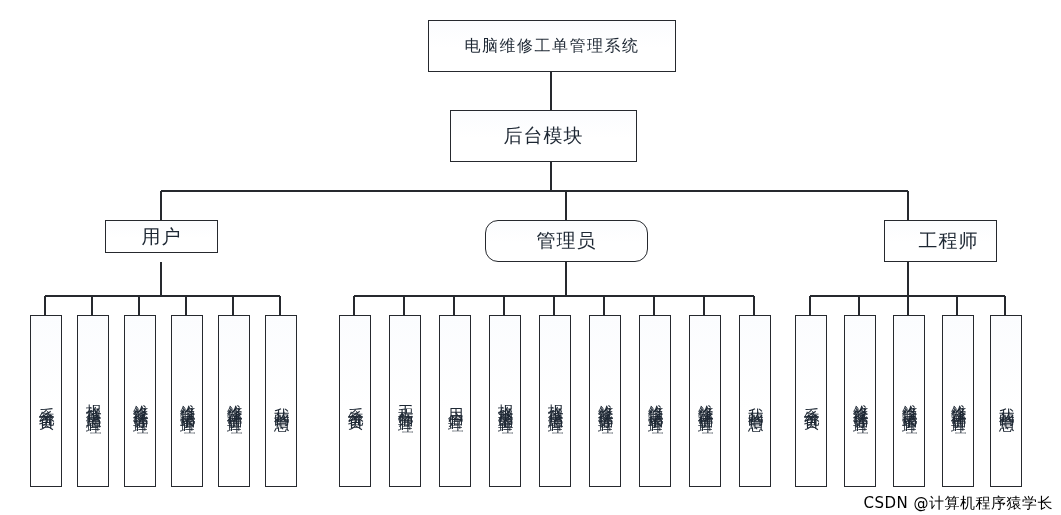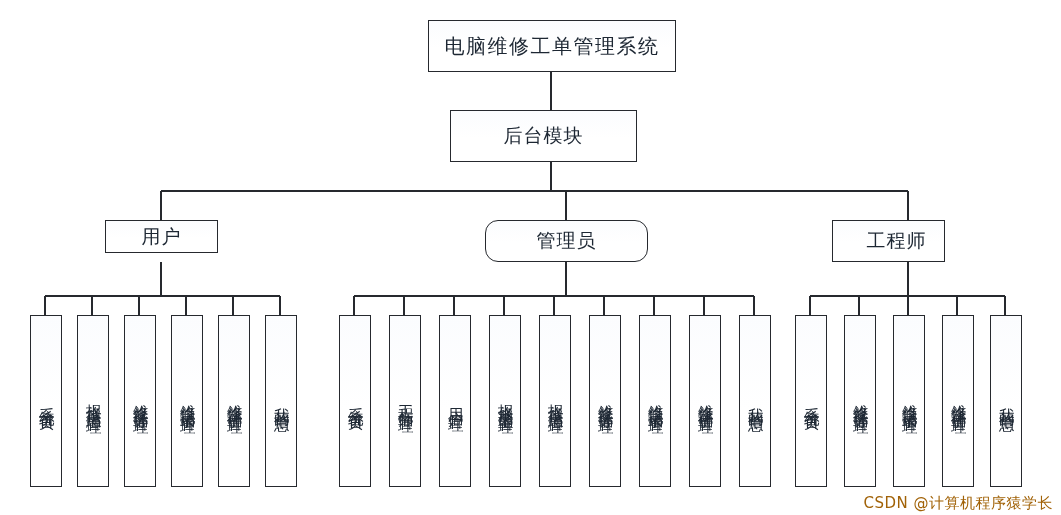--- a/index.html
+++ b/index.html
@@ -32,36 +32,36 @@
     display: flex;
     align-items: center;
     justify-content: center;
     text-align: center;
     line-height: 1.12;
   }
   .node.horiz {
     font-size: 19px;
     letter-spacing: 1px;
   }
-  .node.root { font-size: 20px; letter-spacing: 1.5px; font-family: Liberation Serif, serif; }
+  .node.root { font-size: 16px; letter-spacing: 1.5px; font-family: Liberation Serif, serif; }
   .node.leaf {
     writing-mode: vertical-rl;
     text-orientation: upright;
     font-size: 15.5px;
     letter-spacing: 3.2px;
     padding-top: 5px;
     padding-bottom: 5px;
     align-items: center;
   }
   .watermark {
     position: absolute;
     right: 8px;
     bottom: 2px;
     font-size: 15px;
-    color: #a16207;
+    color: #000000;
     white-space: nowrap;
     letter-spacing: 0.5px;
   }
 </style>
 </head>
 <body>
 
 <div id="canvas">
 
   <svg class="wires" viewBox="0 0 1061 515" xmlns="http://www.w3.org/2000/svg">
@@ -105,21 +105,21 @@
       <line x1="1005" y1="296" x2="1005" y2="315"></line>
     </g>
   </svg>
 
   <div class="node horiz root" style="left:428px; top:20px; width:248px; height:52px;">电脑维修工单管理系统</div>
 
   <div class="node horiz" style="left:450px; top:110px; width:187px; height:52px;">后台模块</div>
 
   <div class="node horiz" style="left:105px; top:220px; width:113px; height:33px;">用户</div>
   <div class="node horiz" style="left:485px; top:220px; width:163px; height:42px;border-radius:13px;">管理员</div>
-  <div class="node horiz" style="left:832px; top:220px; width:113px; height:42px;padding-left:16px;">工程师</div>
+  <div class="node horiz" style="left:884px; top:220px; width:113px; height:42px;padding-left:16px;">工程师</div>
 
   <div class="node leaf" style="left:30px; top:315px; width:32px; height:172px;">系统首页</div>
   <div class="node leaf" style="left:77px; top:315px; width:32px; height:172px;">报修信息管理</div>
   <div class="node leaf" style="left:124px; top:315px; width:32px; height:172px;">维修任务管理</div>
   <div class="node leaf" style="left:171px; top:315px; width:32px; height:172px;">维修记录管理</div>
   <div class="node leaf" style="left:218px; top:315px; width:32px; height:172px;">维修评价管理</div>
   <div class="node leaf" style="left:265px; top:315px; width:32px; height:172px;">我的信息</div>
 
   <div class="node leaf" style="left:339px; top:315px; width:32px; height:172px;">系统首页</div>
   <div class="node leaf" style="left:389px; top:315px; width:32px; height:172px;">工程师管理</div>

